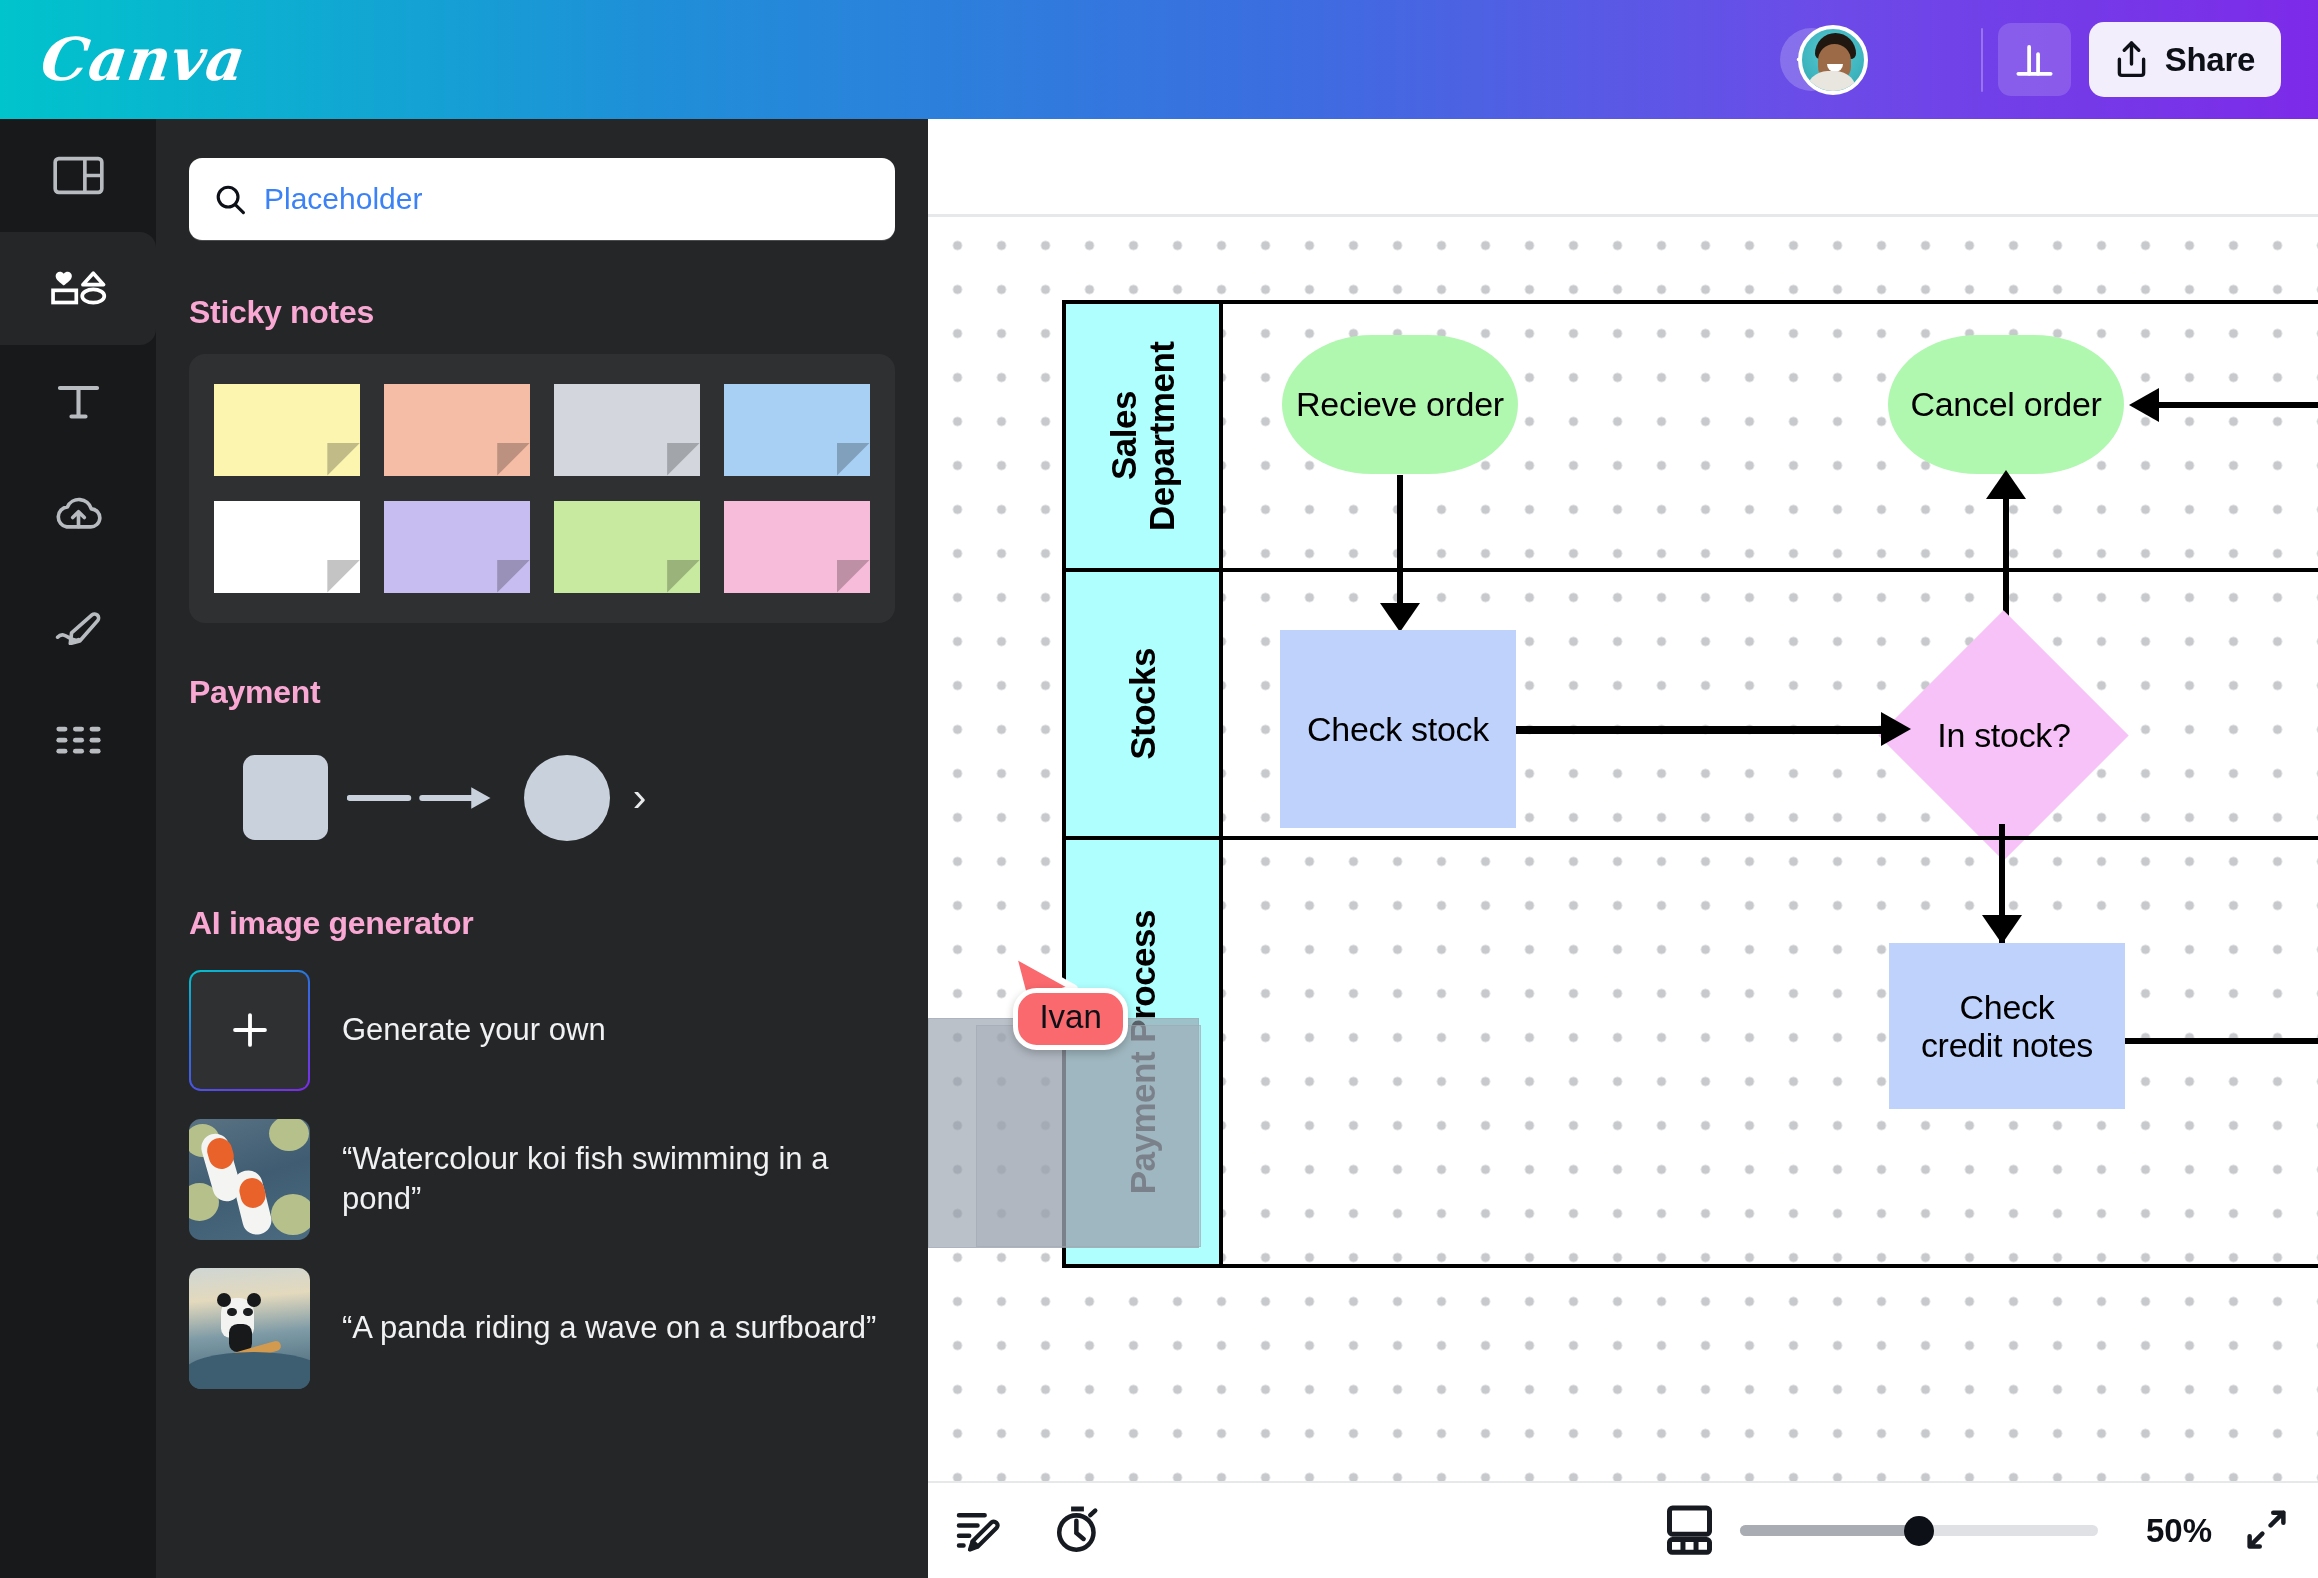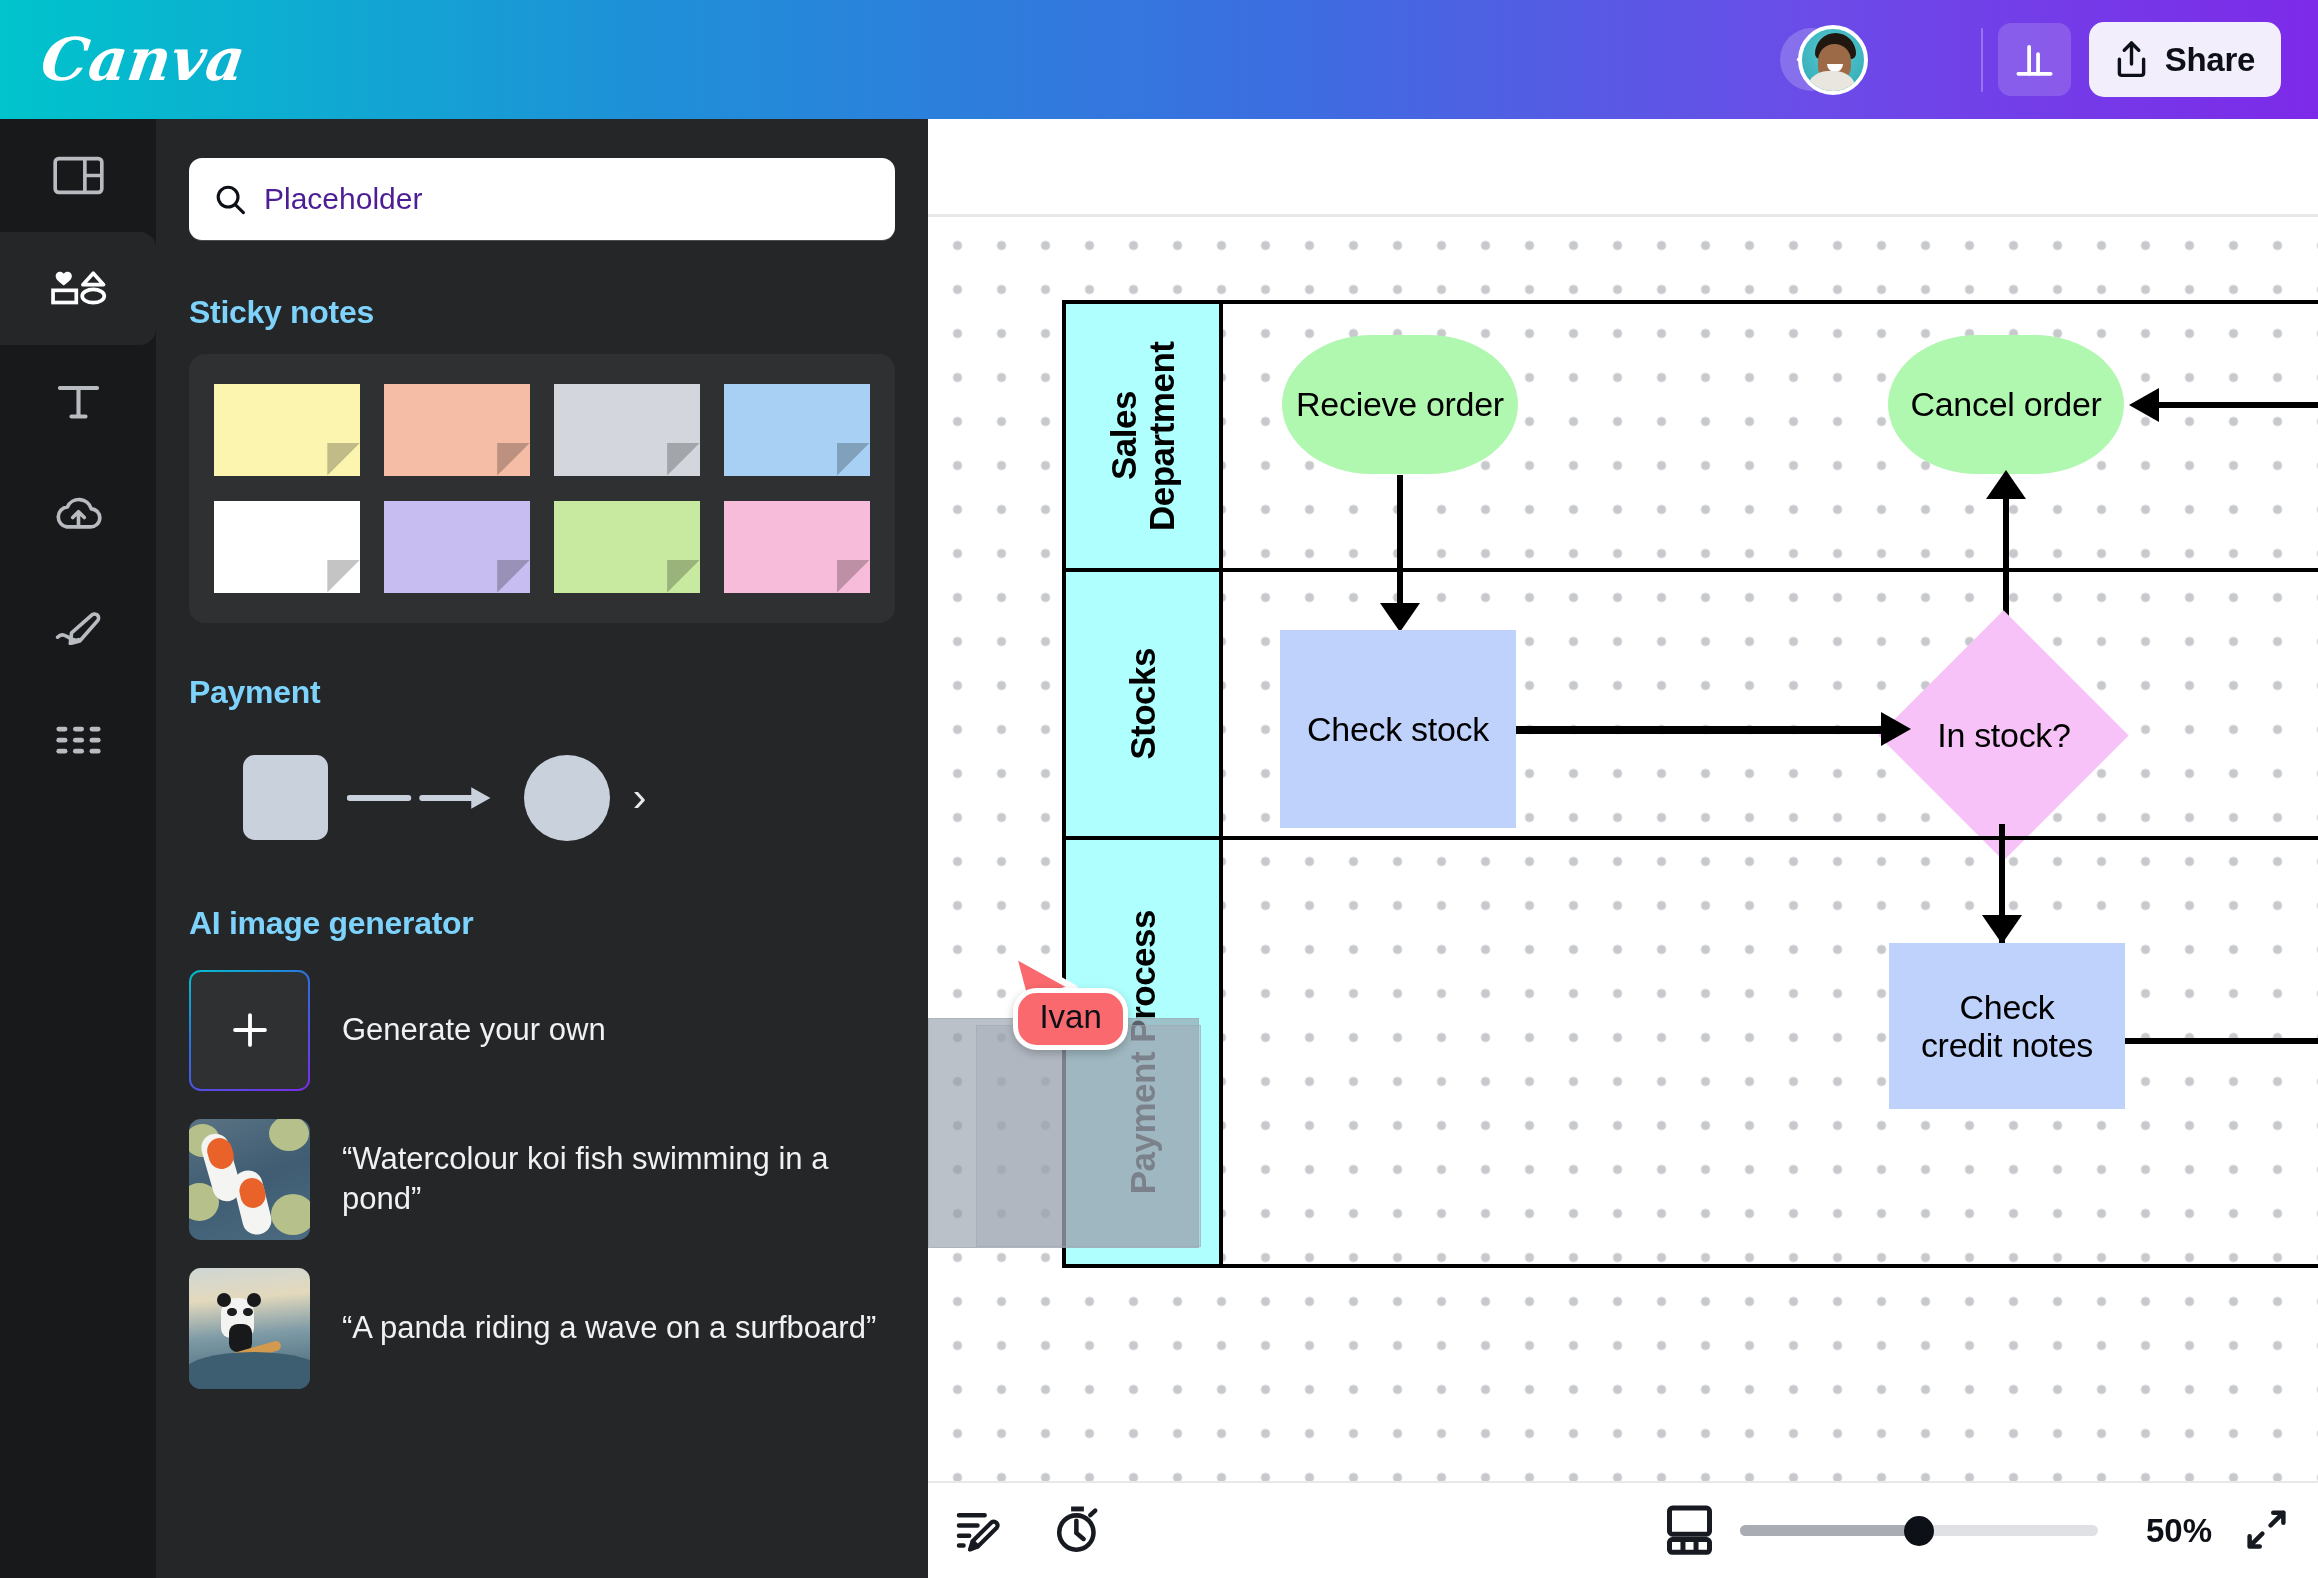--- a/index.html
+++ b/index.html
@@ -95,25 +95,25 @@
     width: 772px; height: 1460px;
     background: #252628; z-index: 25; overflow: hidden;
   }
   .search-wrap {
     margin: 39px 33px 0 33px;
     height: 82px; background: #fff; border-radius: 13px;
     display: flex; align-items: center; padding: 0 25px;
     box-shadow: 0 1.1px 0 rgba(255,255,255,0.18);
   }
   .search-wrap .ph {
-    font-size: 30px; color: #4c1d95; margin-left: 17px;
+    font-size: 30px; color: #3b82f6; margin-left: 17px;
   }
   .sect-title {
     margin: 54px 0 0 33px;
-    font-size: 32px; font-weight: 700; color: #7dd3fc;
+    font-size: 32px; font-weight: 700; color: #f9a8d4;
     letter-spacing: -0.3px;
   }
   .notes-card {
     margin: 22.5px 33px 0 33px;
     background: #2f3032; border-radius: 16px;
     padding: 30px 25px; display: grid;
     grid-template-columns: repeat(4, 1fr);
     gap: 25px 23.6px;
   }
   .note { position: relative; height: 92px; }

